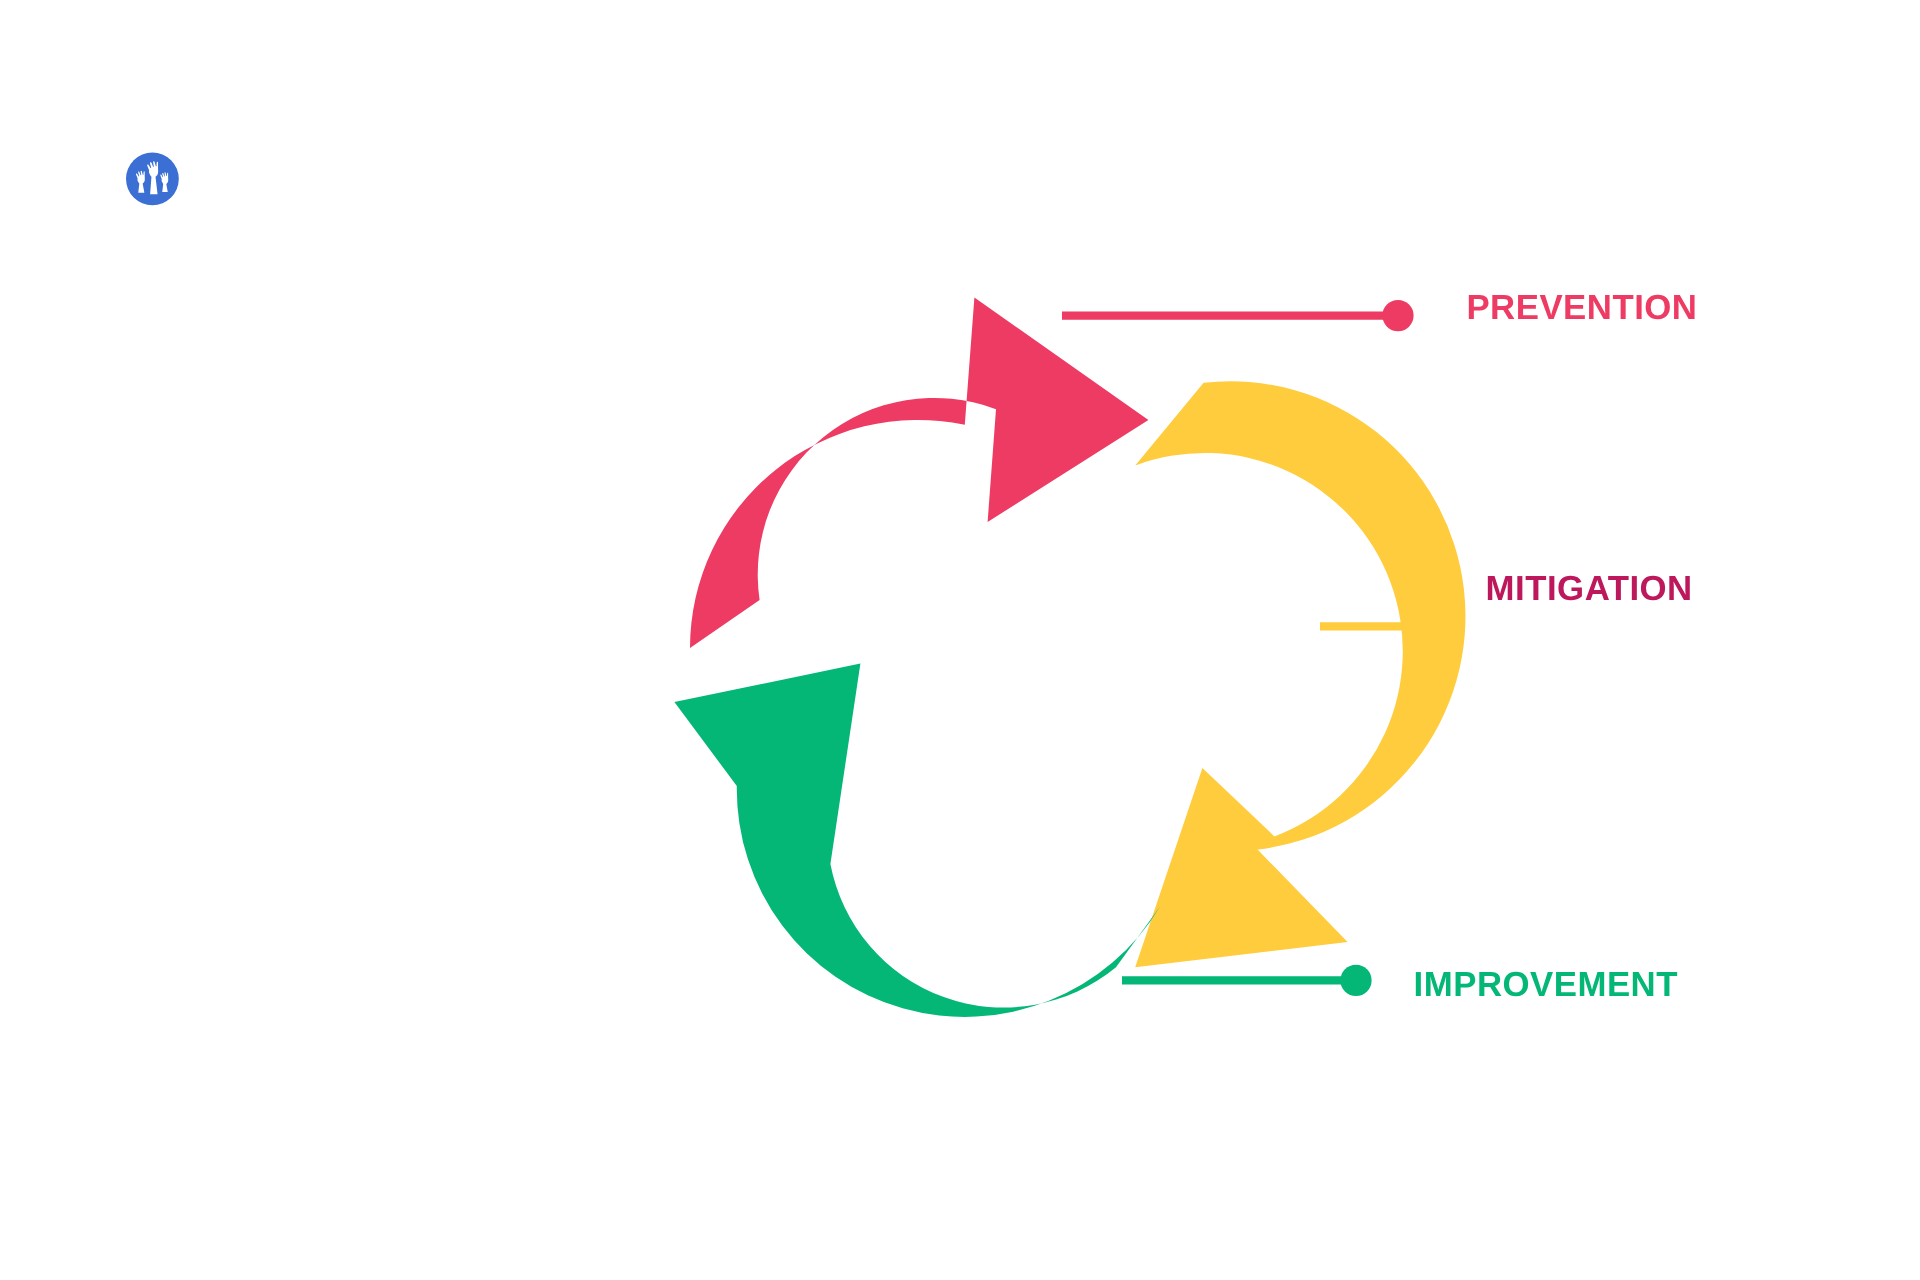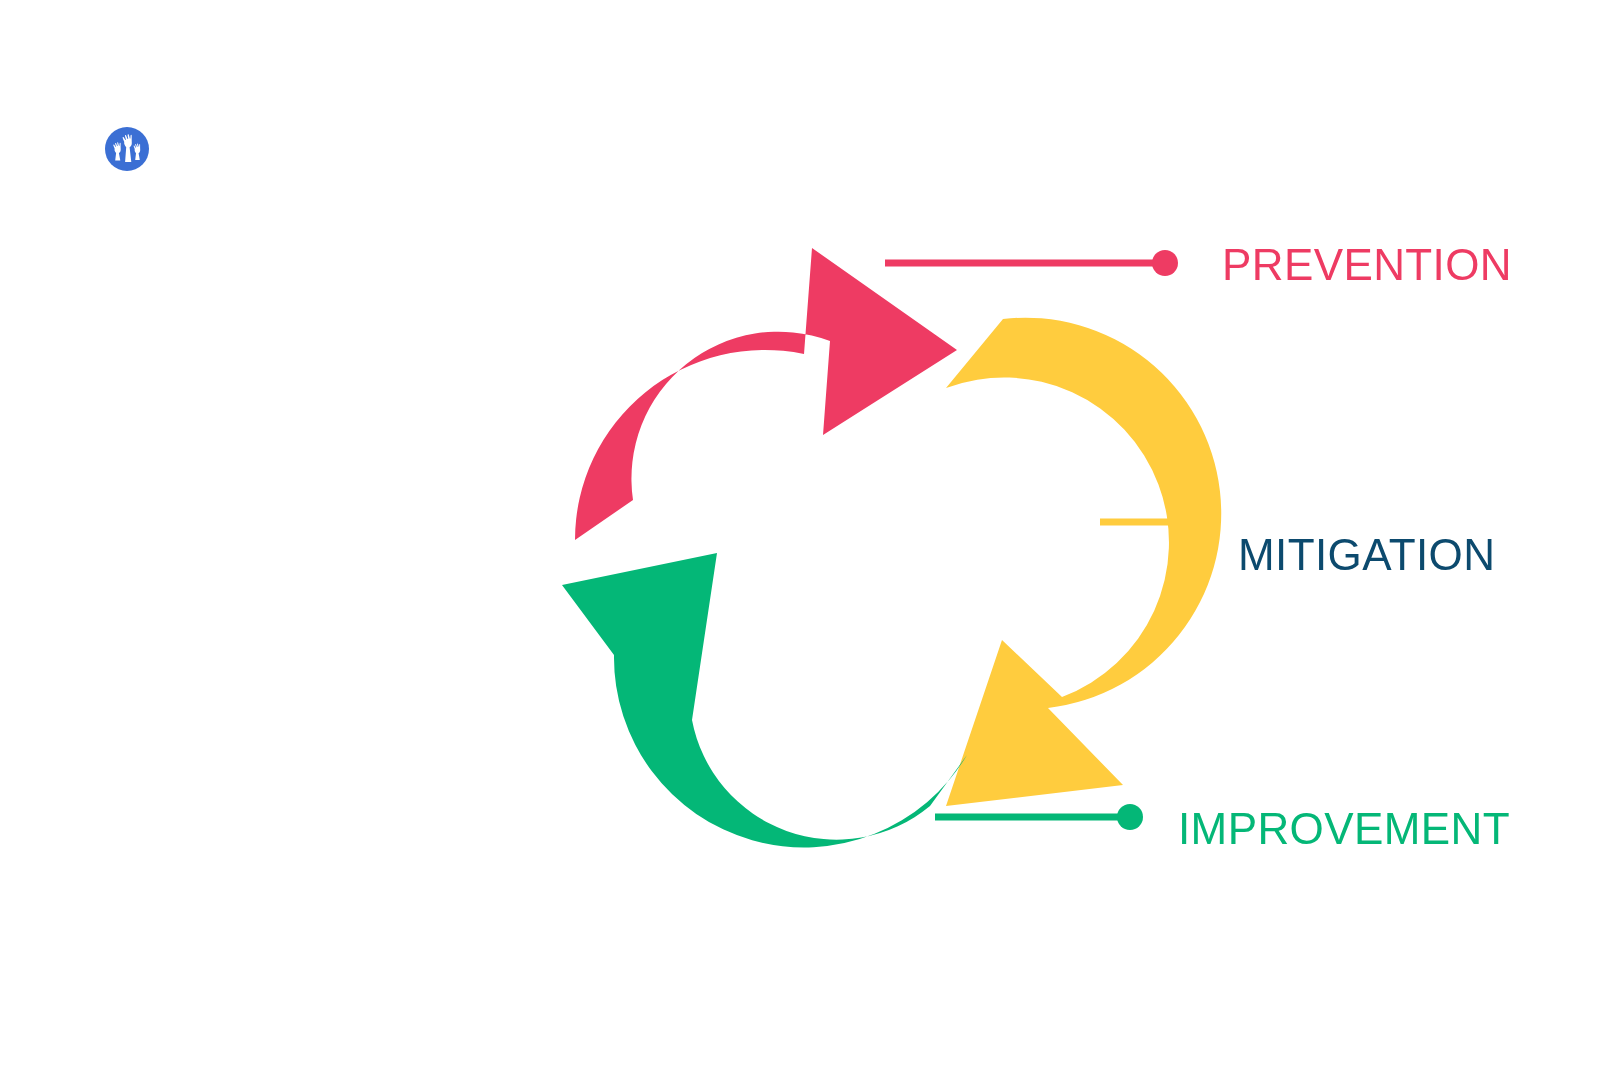--- a/index.html
+++ b/index.html
@@ -66,28 +66,28 @@
     top: 200px;
     width: 700px;
     height: 680px;
   }
   #diagram svg { display: block; width: 700px; height: 680px; }
 
   
   .legend-label {
     position: absolute;
     font-family: "Liberation Sans", sans-serif;
-    font-size: 44px;
-    font-weight: 400;
+    font-size: 29px;
+    font-weight: 700;
     letter-spacing: 0.4px;
     line-height: 1;
     white-space: nowrap;
   }
   #legend-label-prevention  { left: 1222px; top: 243px; color: #EE3B63; }
-  #legend-label-mitigation  { left: 1238px; top: 533px; color: #0c4a6e; }
+  #legend-label-mitigation  { left: 1238px; top: 477px; color: #be185d; }
   #legend-label-improvement { left: 1178px; top: 807px; color: #04B777; }
 </style>
 </head>
 <body>
 
 <div id="canvas">
 
   <div id="brand">
     <svg id="brand-mark" viewBox="0 0 46 46">
       <circle cx="23" cy="23" r="22" fill="#3B6FD4"></circle>

